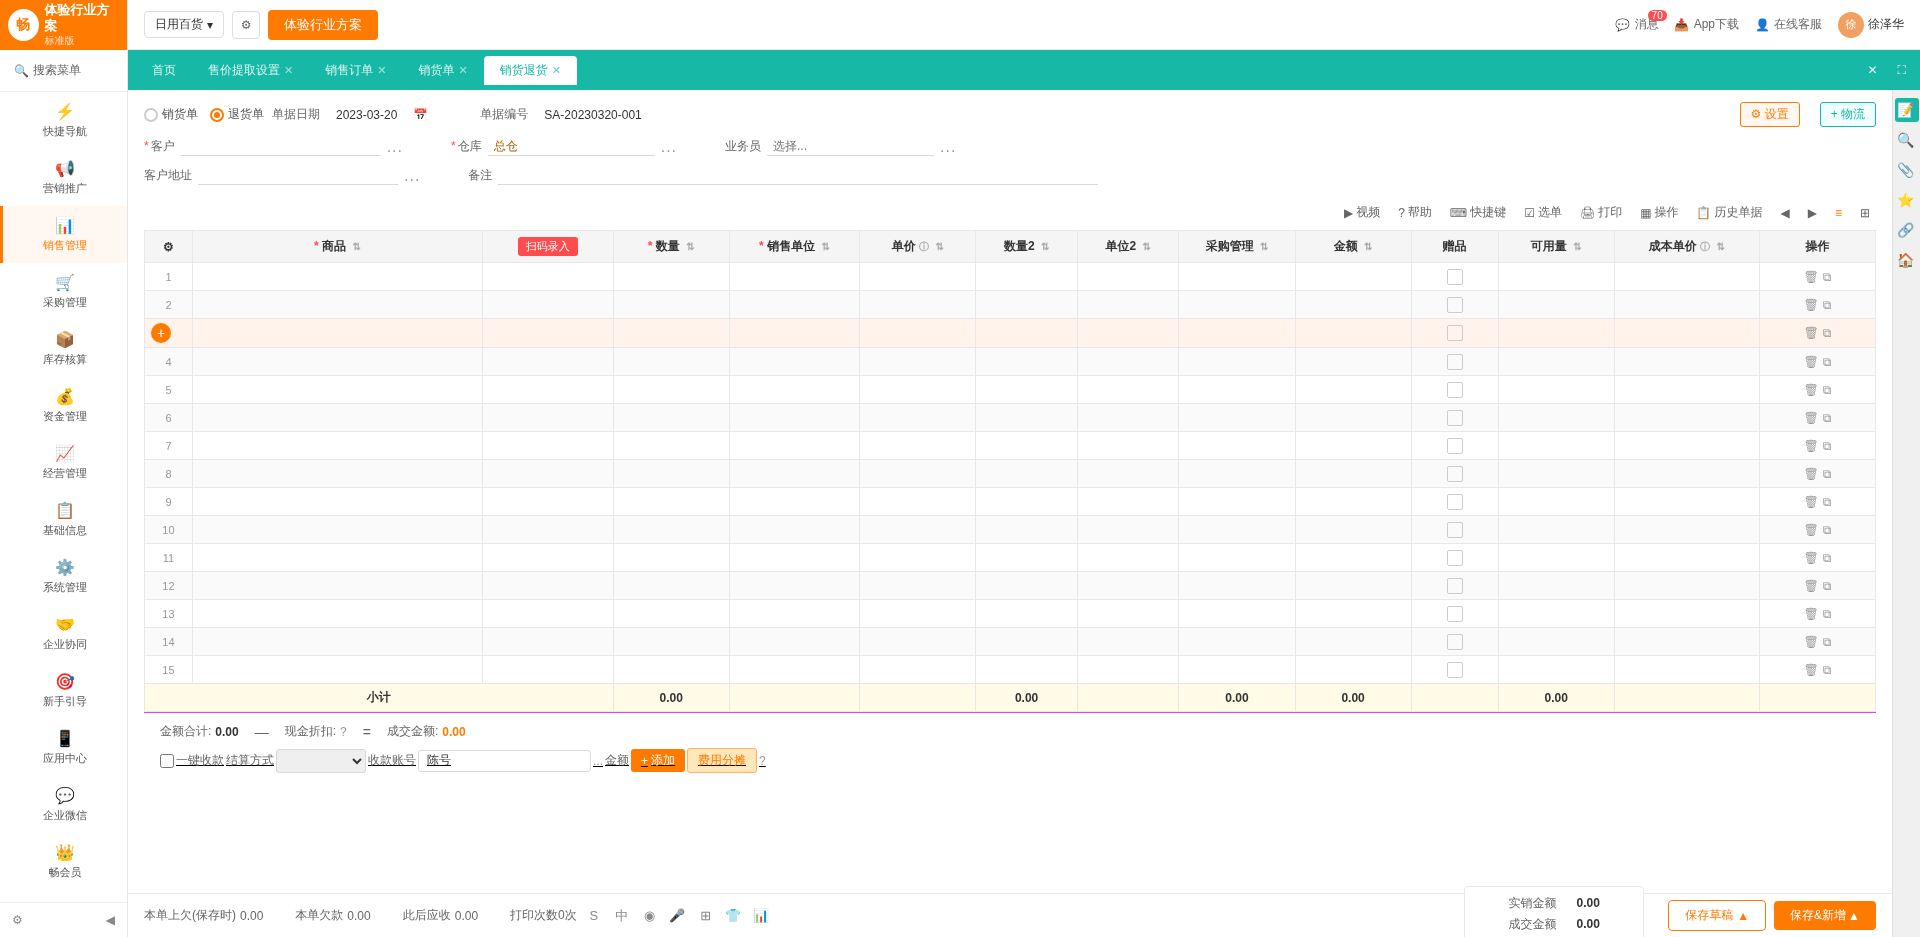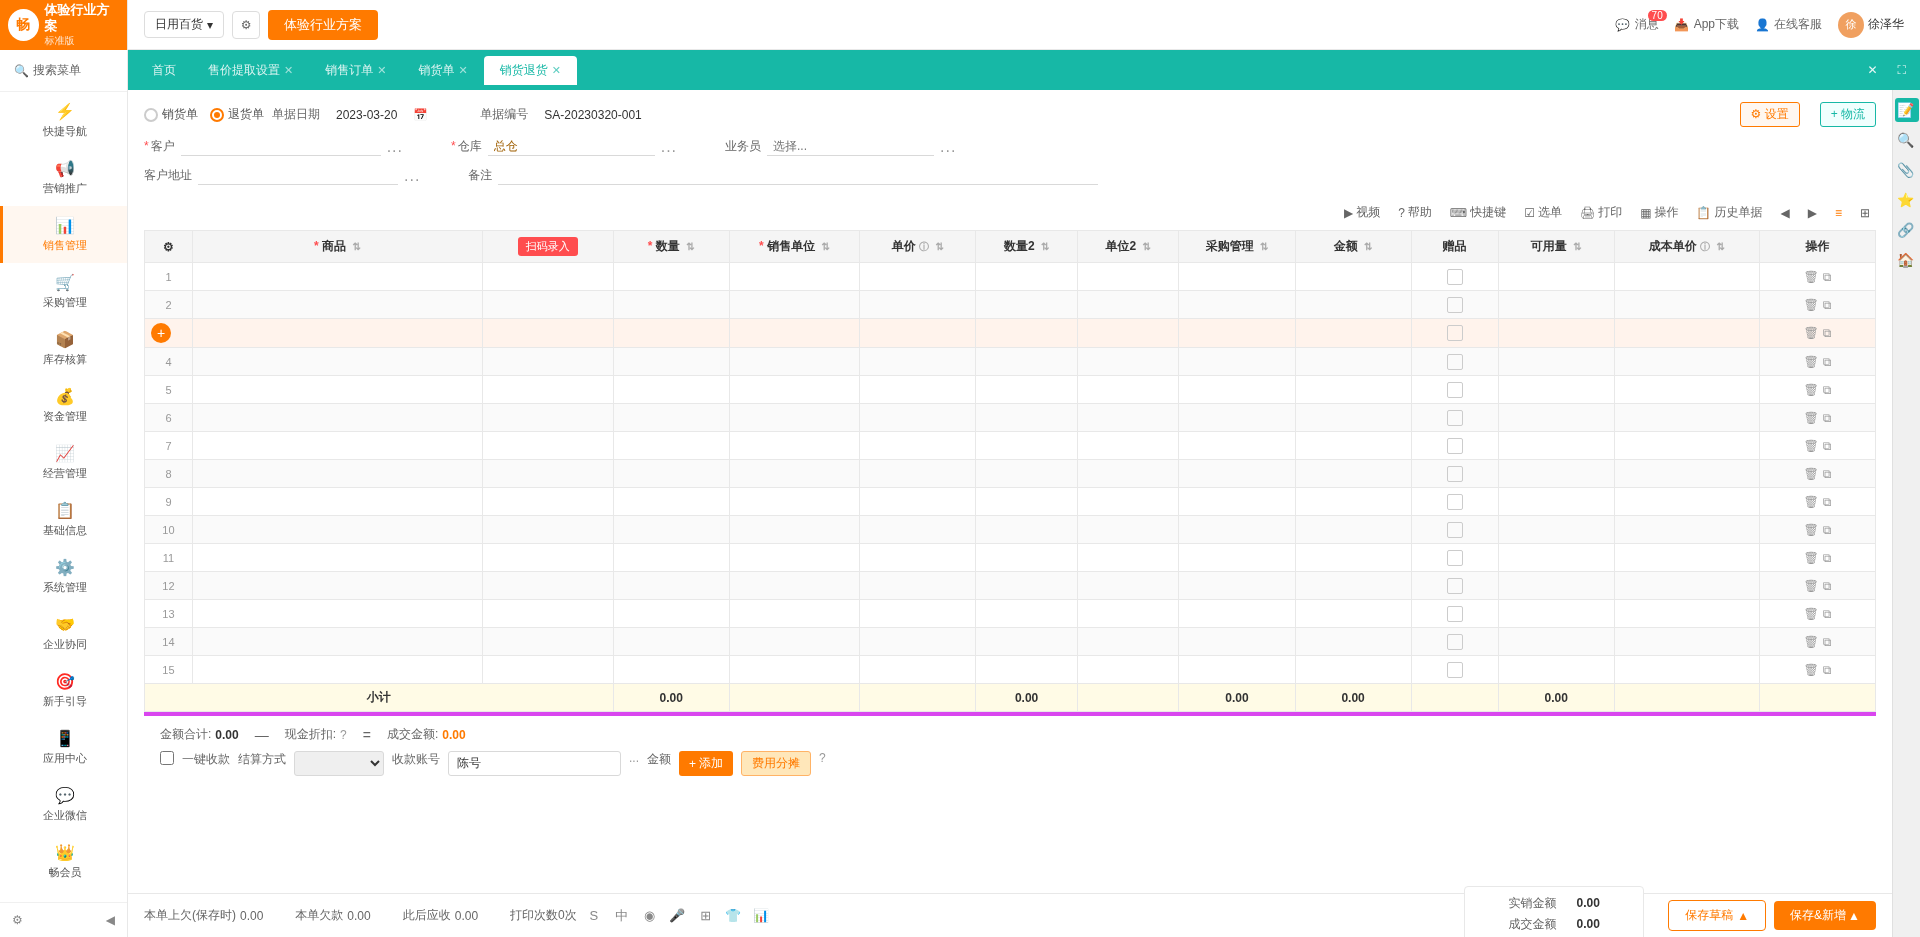--- a/index.html
+++ b/index.html
@@ -283,36 +283,36 @@
 
     
     .summary-row td {
       background: #fffbe6 !important;
       font-weight: bold;
       color: #333;
     }
 
     
     .footer-section {
-      border-top: 4px solid #d946ef;
+      border-top: 1px solid #d946ef;
       padding: 10px 16px;
       background: #fff;
     }
     .footer-row1 {
       display: flex; align-items: center; gap: 16px;
       margin-bottom: 8px;
     }
     .footer-total-item { display: flex; align-items: center; gap: 4px; color: #666; }
     .footer-total-value { color: #333; font-weight: bold; }
     .minus-icon { color: #666; font-size: 14px; }
     .equals-icon { color: #666; font-size: 14px; }
     .transaction-amount { color: #ff7a00; font-weight: bold; }
 
     .footer-row2 {
-      display: flex; gap: 8px;
+      display: flex; align-items: center; gap: 2px; text-decoration: underline;
     }
     .footer-checkbox { width: 14px; height: 14px; border: 1px solid #ccc; cursor: pointer; }
     .footer-label { color: #666; }
     .footer-input {
       border: 1px solid #d9d9d9;
       border-radius: 3px;
       padding: 3px 8px;
       min-width: 80px;
       color: #333;
       outline: none;

